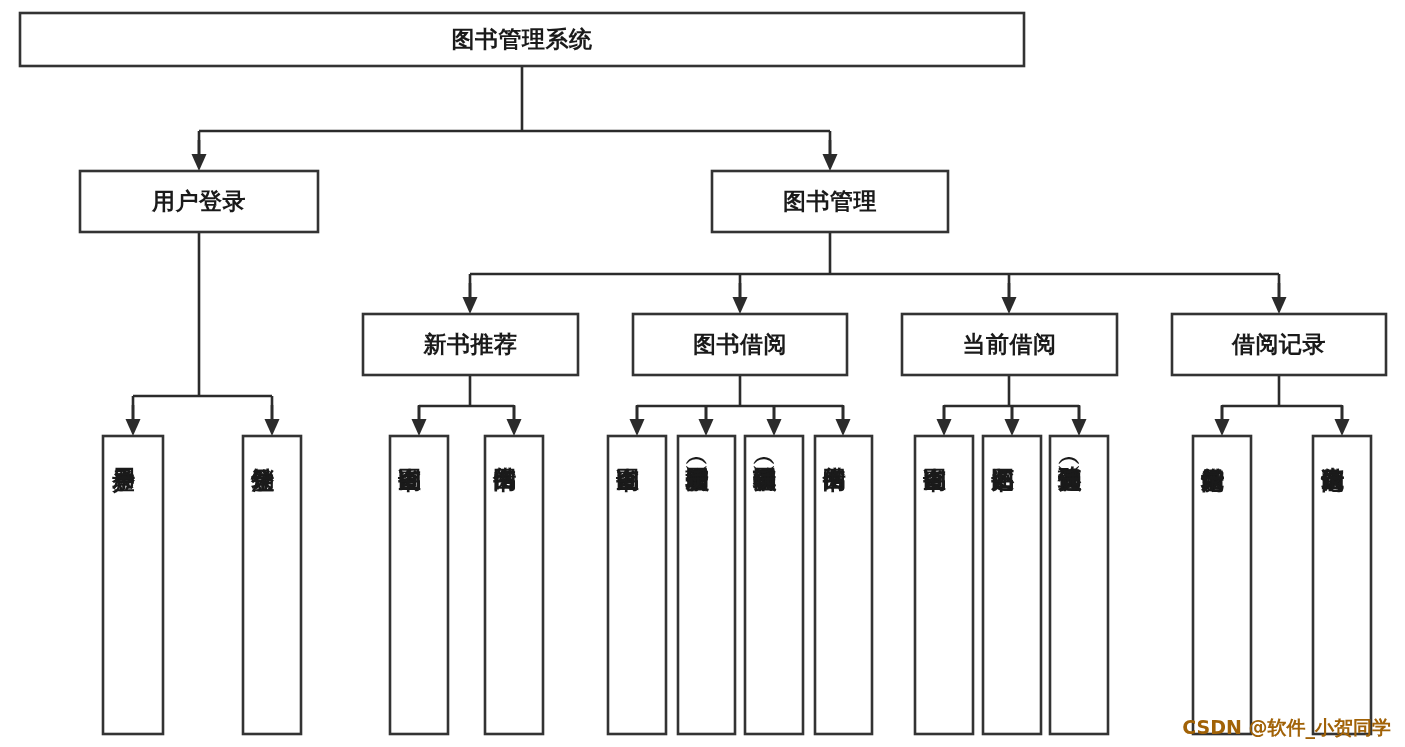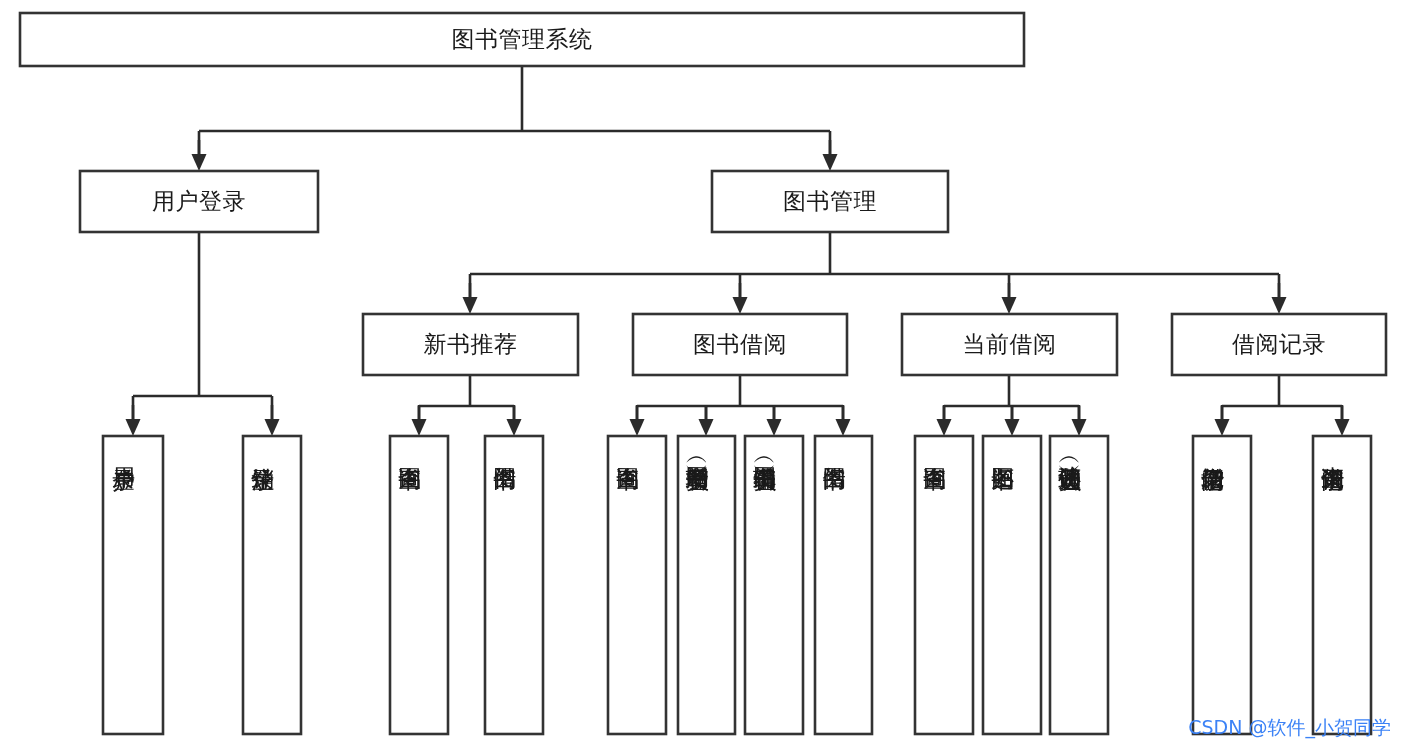--- a/index.html
+++ b/index.html
@@ -12,20 +12,21 @@
     width: 1405px;
     height: 747px;
     overflow: hidden;
     font-family: "DejaVu Sans", "Liberation Sans", sans-serif;
   }
   #diagram-root {
     position: relative;
     width: 1405px;
     height: 747px;
     background: #ffffff;
+    font-weight: bold;
   }
   svg#flow-svg {
     position: absolute;
     top: 0;
     left: 0;
     width: 1405px;
     height: 747px;
     display: block;
   }
   .node-box {
@@ -59,21 +60,21 @@
     writing-mode: vertical-rl;
     text-orientation: upright;
     text-anchor: middle;
   }
   .watermark-text {
     position: absolute;
     right: 14px;
     bottom: 6px;
     font-family: "DejaVu Sans", "Liberation Sans", sans-serif;
     font-size: 19px;
-    color: #3b82f6;
+    color: #a16207;
     white-space: nowrap;
     pointer-events: none;
     user-select: none;
     text-align: right;
   }
 </style>
 </head>
 <body>
 
 <div id="diagram-root">

